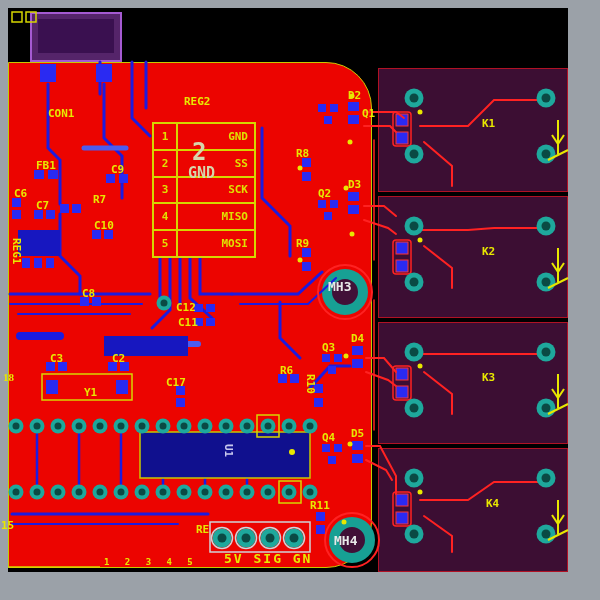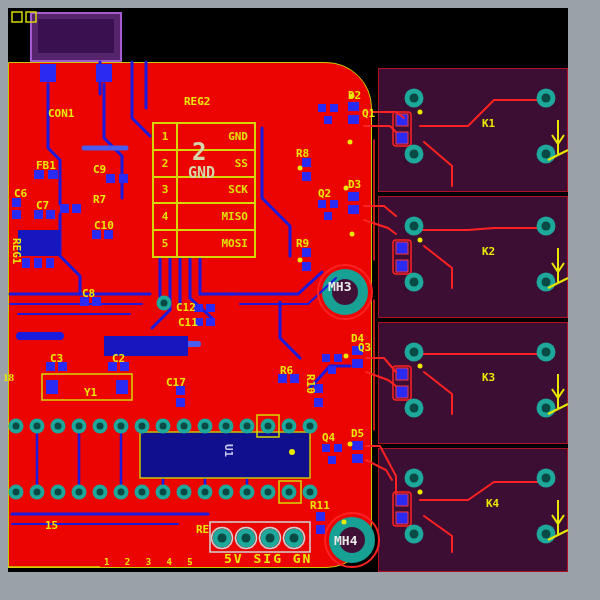--- a/index.html
+++ b/index.html
@@ -334,45 +334,45 @@
       <span class="tnum">5</span>
       <span class="tnet">MOSI</span>
     </div>
   </div>
   <span class="ovl" id="ovl-pin">2</span>
   <span class="ovl" id="ovl-net">GND</span>
 
   <span class="lbl" style="left:184px;top:96px;">REG2</span>
   <span class="lbl" style="left:48px;top:108px;">CON1</span>
   <span class="lbl" style="left:36px;top:160px;">FB1</span>
-  <span class="lbl" style="left:93px;top:164px;">C9</span>
+  <span class="lbl" style="left:111px;top:164px;">C9</span>
   <span class="lbl" style="left:14px;top:188px;">C6</span>
   <span class="lbl" style="left:36px;top:200px;">C7</span>
   <span class="lbl" style="left:62px;top:194px;padding-left:31px;">R7</span>
   <span class="lbl" style="left:94px;top:220px;">C10</span>
   <span class="lbl v" style="left:22px;top:238px;">REG1</span>
   <span class="lbl" style="left:82px;top:288px;">C8</span>
   <span class="lbl" style="left:176px;top:302px;">C12</span>
   <span class="lbl" style="left:178px;top:317px;">C11</span>
   <span class="lbl" style="left:50px;top:353px;">C3</span>
   <span class="lbl" style="left:112px;top:353px;">C2</span>
   <span class="lbl" style="left:166px;top:377px;">C17</span>
   <span class="lbl" style="left:84px;top:387px;">Y1</span>
   <span class="lbl" style="left:280px;top:365px;">R6</span>
   <span class="lbl v" style="left:316px;top:374px;">R10</span>
   <span class="lbl v dim" style="left:234px;top:444px;">U1</span>
   <span class="lbl" style="left:3px;top:372px;font-family:Liberation Serif, serif;">18</span>
-  <span class="lbl" style="left:1px;top:520px;padding-left:44px;">15</span>
+  <span class="lbl" style="left:1px;top:520px;">15</span>
   <span class="lbl" style="left:318px;top:108px;margin-left:44px;">Q1</span>
   <span class="lbl" style="left:348px;top:90px;">D2</span>
   <span class="lbl" style="left:296px;top:148px;">R8</span>
   <span class="lbl" style="left:318px;top:188px;">Q2</span>
   <span class="lbl" style="left:348px;top:179px;">D3</span>
   <span class="lbl" style="left:296px;top:238px;">R9</span>
-  <span class="lbl" style="left:322px;top:342px;margin-left:36px;">Q3</span>
+  <span class="lbl" style="left:322px;top:342px;">Q3</span>
   <span class="lbl" style="left:351px;top:333px;">D4</span>
   <span class="lbl" style="left:322px;top:432px;">Q4</span>
   <span class="lbl" style="left:351px;top:428px;">D5</span>
   <span class="lbl" style="left:310px;top:500px;">R11</span>
   <span class="lbl white" style="left:328px;top:280px;">MH3</span>
   <span class="lbl white" style="left:334px;top:534px;">MH4</span>
   <span class="lbl" style="left:196px;top:524px;text-align:right;">RE</span>
   <span class="lbl rail" style="left:224px;top:552px;">5V SIG GN</span>
   <span class="lbl tiny" style="left:104px;top:558px;">1 2 3 4 5</span>
   <span class="lbl k" style="left:482px;top:118px;">K1</span>

